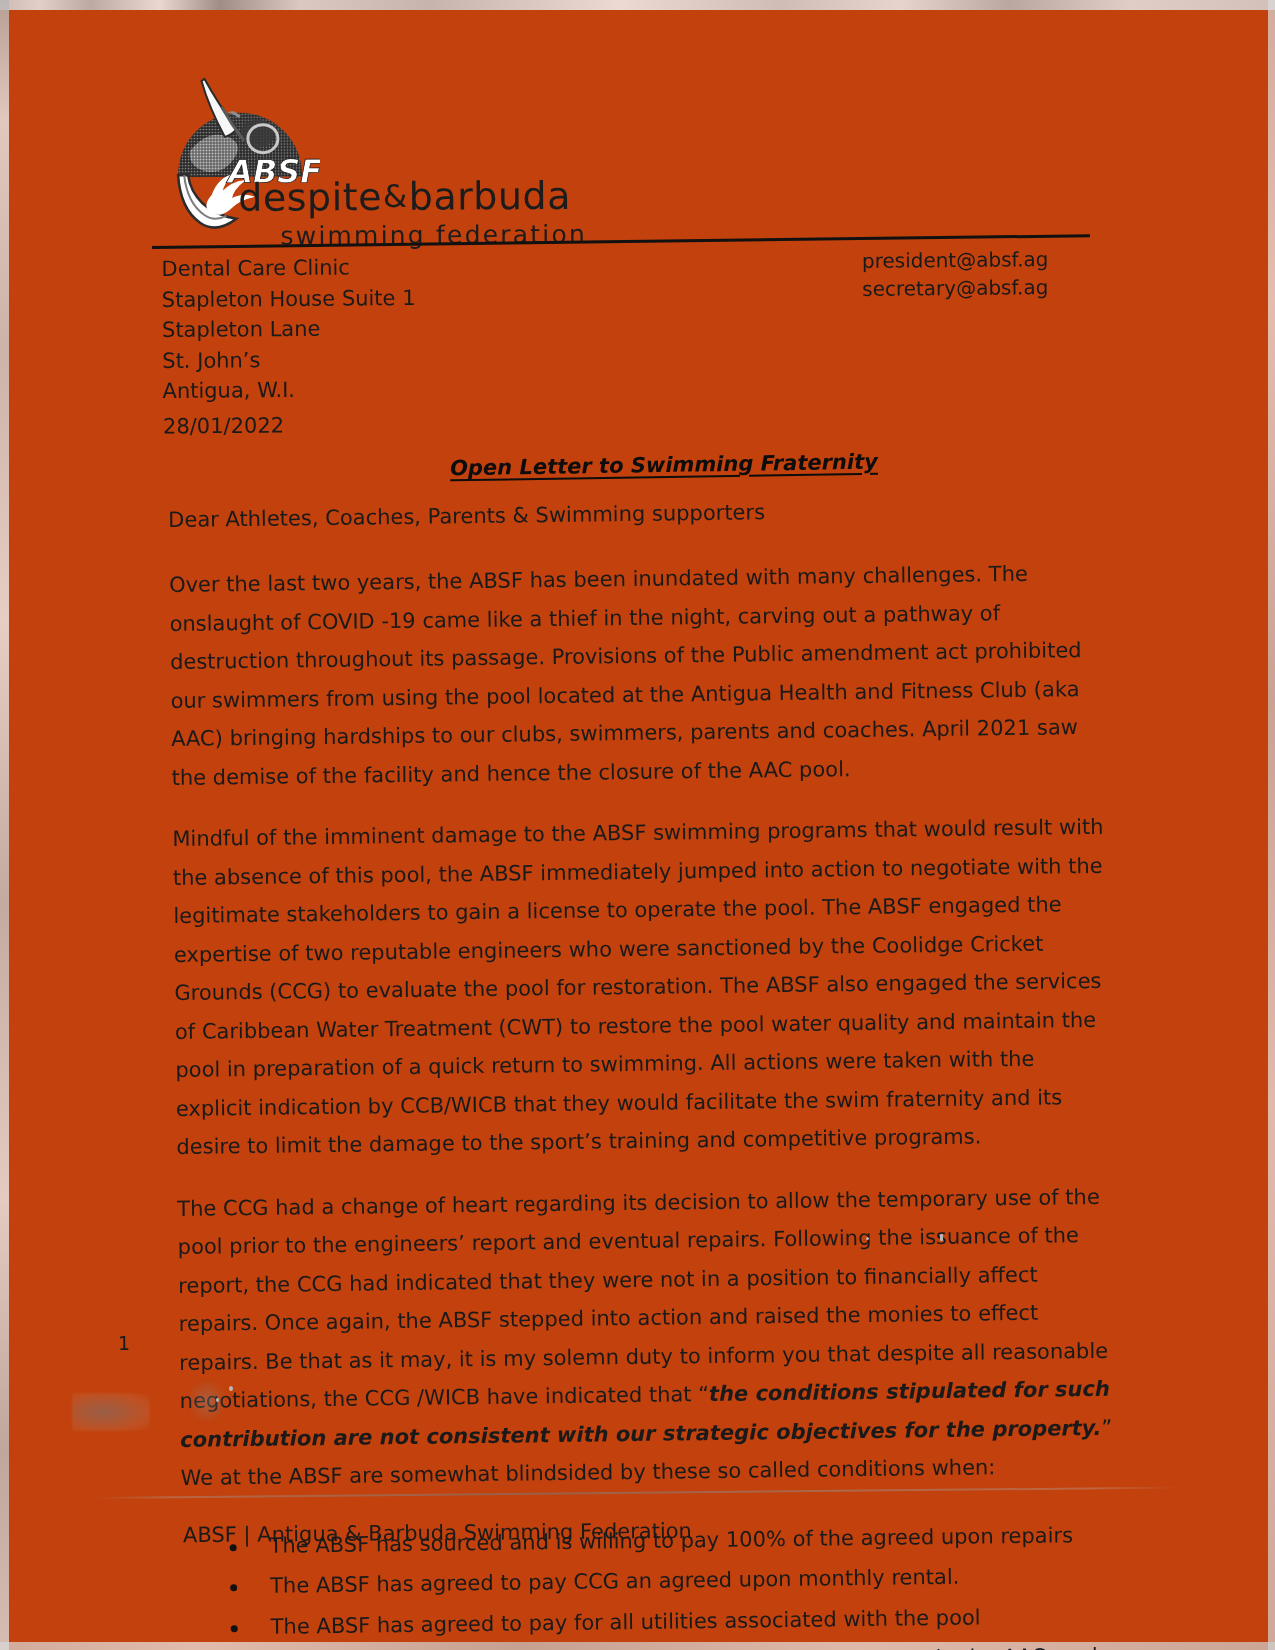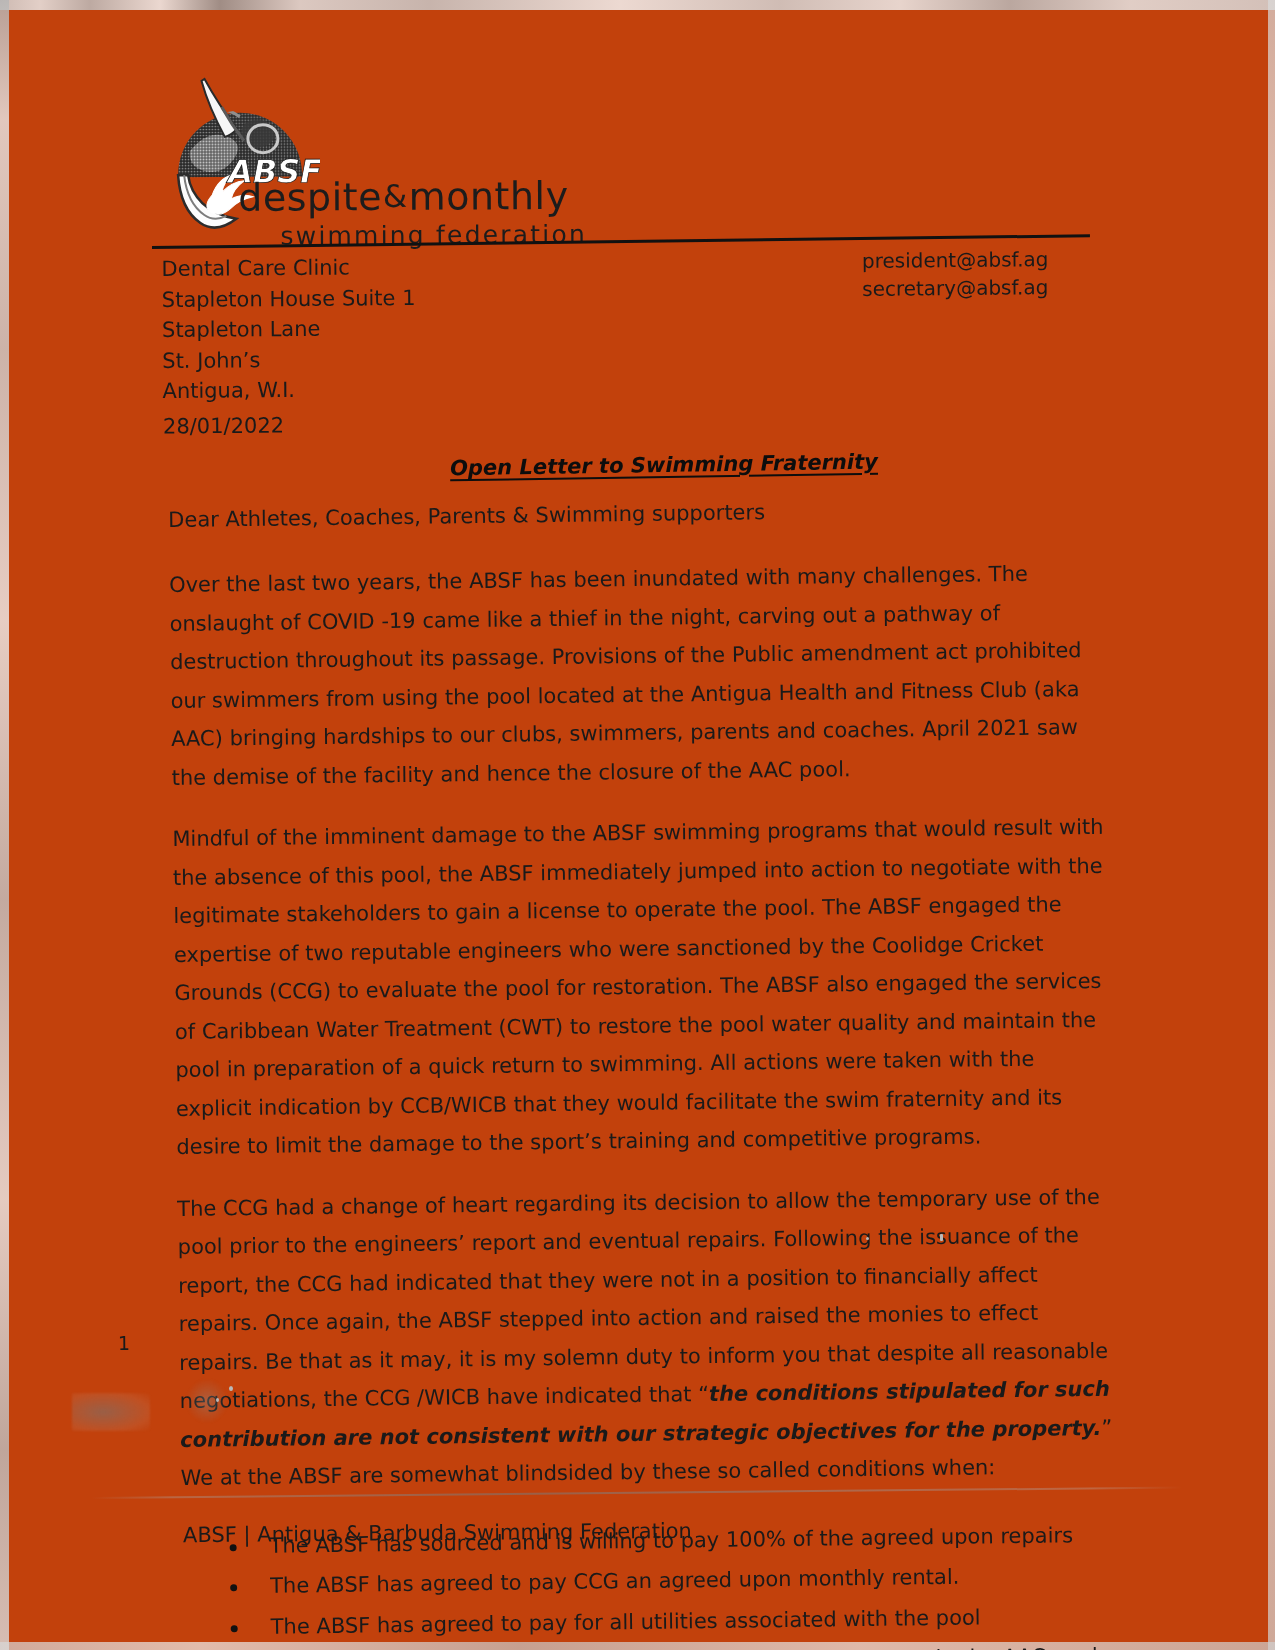--- a/index.html
+++ b/index.html
@@ -298,21 +298,21 @@
 
       <path d="M52 124 q6 -16 20 -20 q-9 8 -10 17 q10 -10 22 -11 q-11 8 -13 18 q12 -6 22 -2 q-14 3 -22 11 q-12 11 -22 3 q-6 -6 3 -16 Z" fill="#ffffff" stroke="#ffffff" stroke-width="1"></path>
 
       <path d="M45 8 q14 26 32 50 q-5 6 -12 8 q-16 -30 -23 -56 Z" fill="#f7f7f7" stroke="#2b2b2b" stroke-width="2"></path>
       <path d="M62 36 q10 18 22 34" fill="none" stroke="#5a5a5a" stroke-width="3"></path>
 
       <text x="68" y="112" font-family="DejaVu Sans, sans-serif" font-size="32" font-weight="bold" font-style="italic" fill="#ffffff" stroke="#111" stroke-width="0.7">ABSF</text>
     </svg>
 
     <div class="logo-wordmark">
-      <div class="logo-line1"><span>despite</span><span class="amp-sub">&amp;</span><span>monthly</span></div>
+      <div class="logo-line1"><span>despite</span><span class="amp-sub">&amp;</span><span>barbuda</span></div>
       <div class="logo-line2">swimming federation</div>
     </div>
   </div>
 
   <div class="header-rule"></div>
 
   <div class="contact">
     <div>president@absf.ag</div>
     <div>secretary@absf.ag</div>
   </div>

